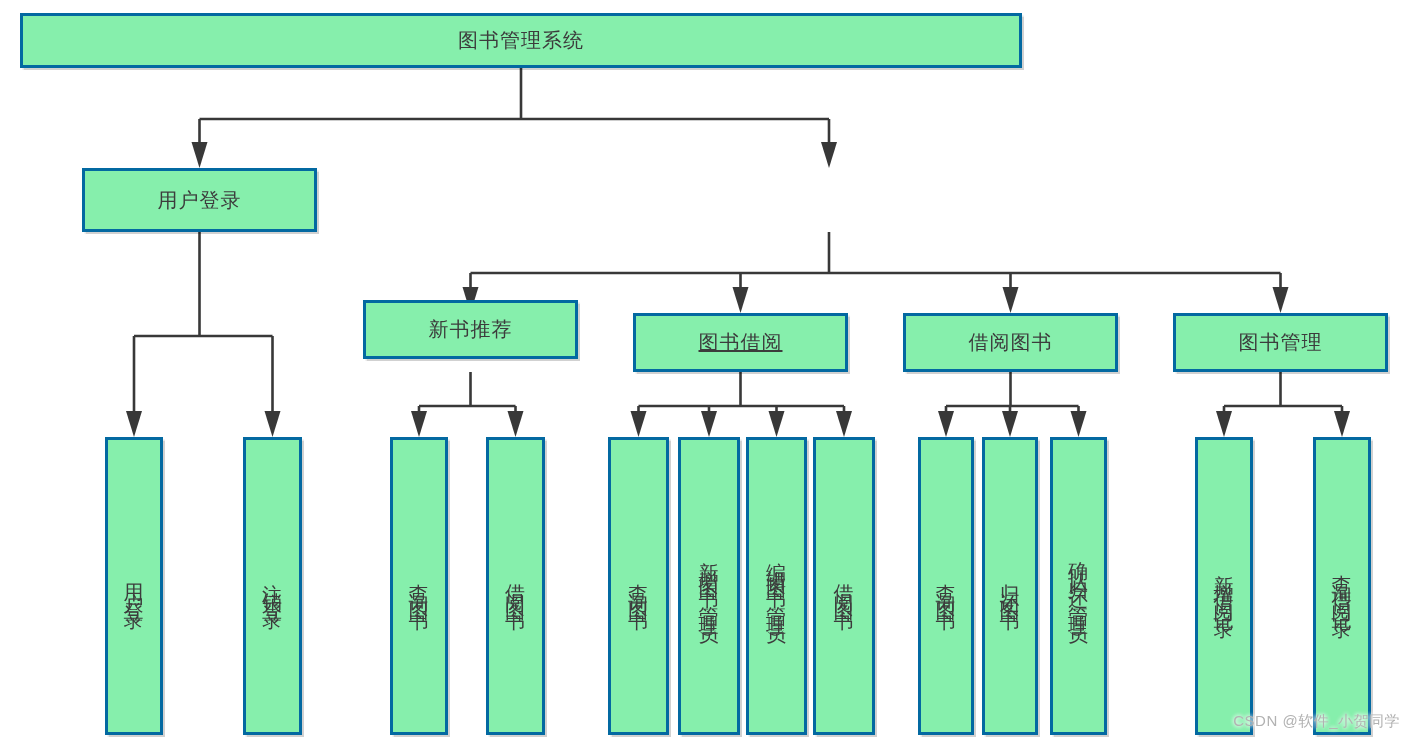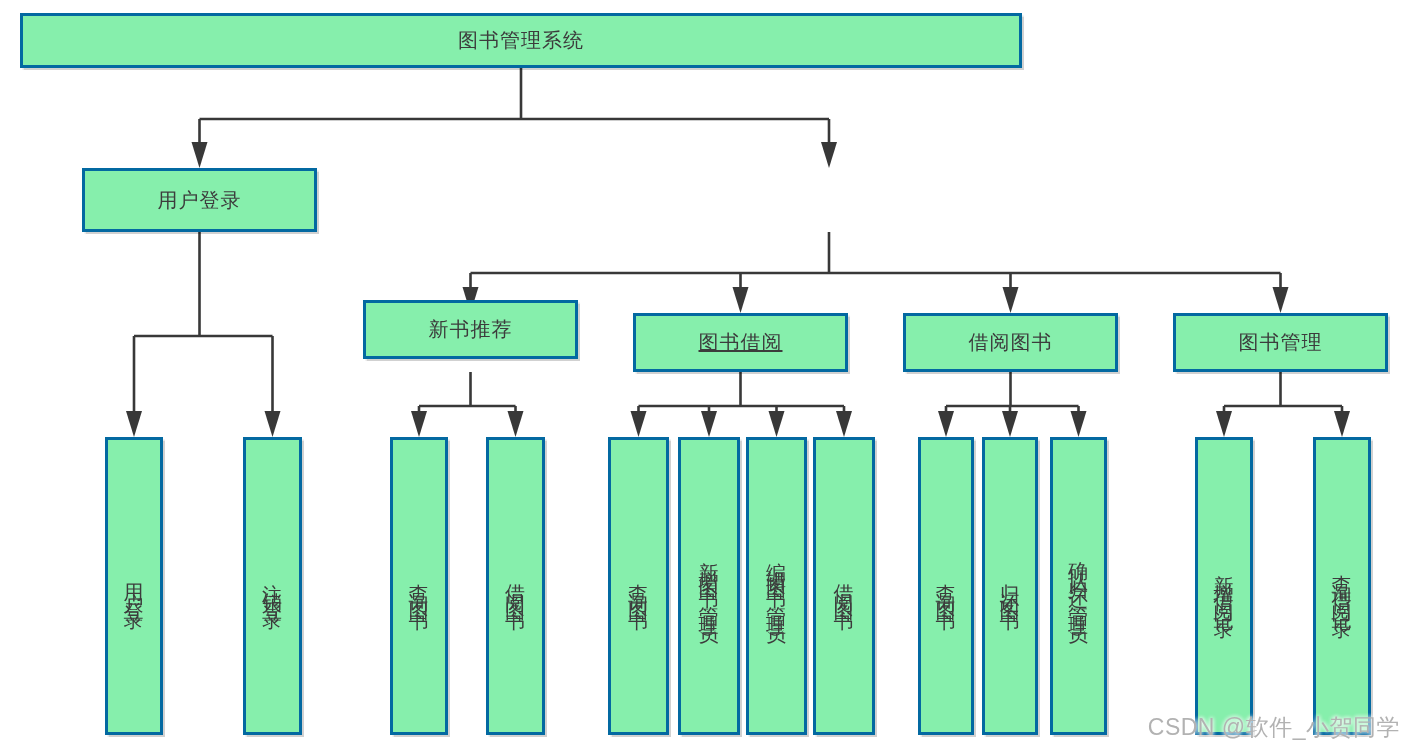--- a/index.html
+++ b/index.html
@@ -41,21 +41,21 @@
     writing-mode: vertical-lr;
     text-orientation: mixed;
     font-size: 20px;
     letter-spacing: 9px;
     line-height: 1;
   }
   .watermark {
     position: absolute;
     top: 712px;
     right: 5px;
-    font-size: 23px;
+    font-size: 15px;
     letter-spacing: 0.5px;
     color: #b2b2b2;
     text-shadow: 0 0 4px #ffffff, 0 0 4px #ffffff;
     white-space: nowrap;
     z-index: 5;
   }
 </style>
 </head>
 <body>
 

